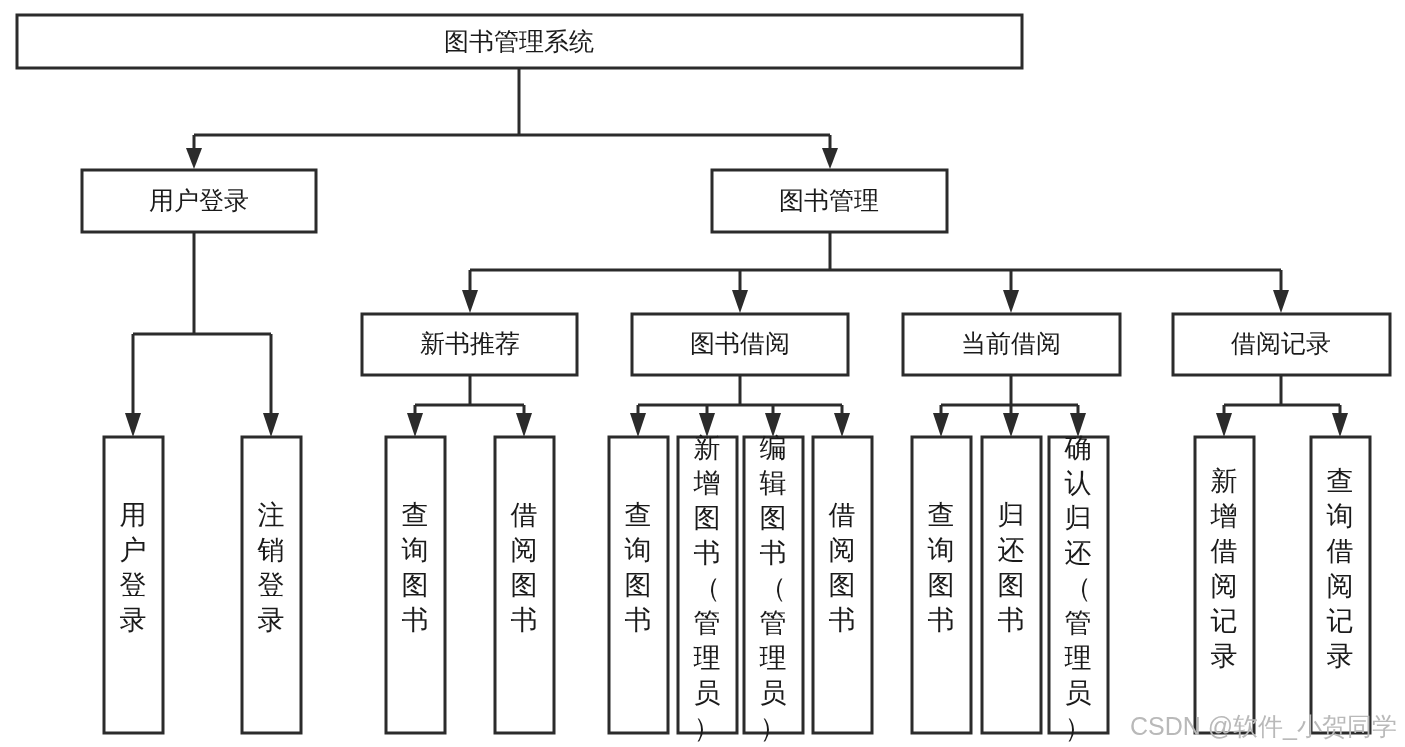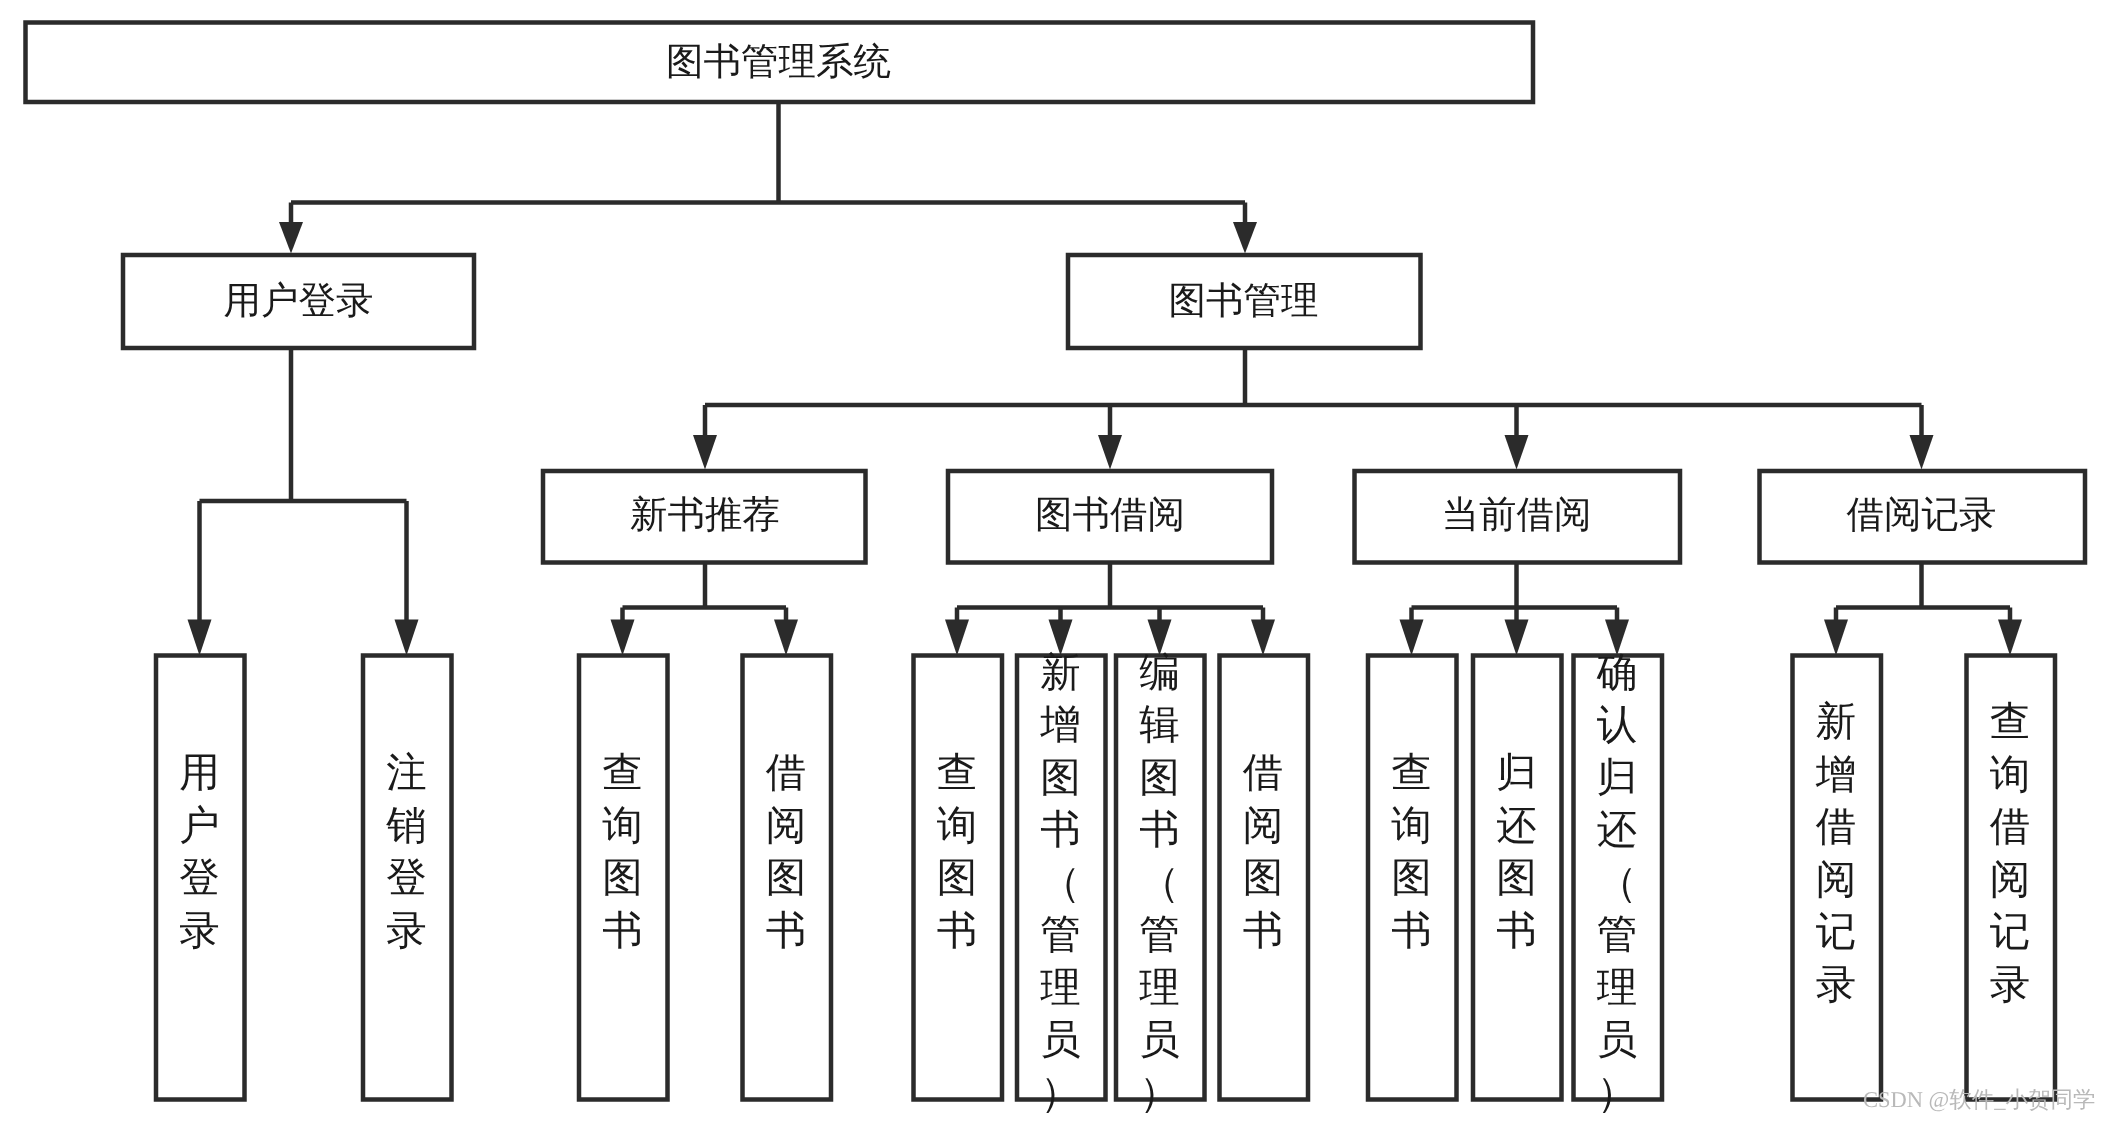--- a/index.html
+++ b/index.html
@@ -43,22 +43,22 @@
     fill: none;
   }
   .arrow-head {
     fill: #2b2b2b;
     stroke: none;
   }
   .watermark {
     position: absolute;
     right: 8px;
     bottom: 4px;
-    font-family: Liberation Serif, serif;
-    font-size: 15px;
+    font-family: Liberation Sans, sans-serif;
+    font-size: 25px;
     color: #b9b9b9;
     white-space: nowrap;
     pointer-events: none;
   }
 </style>
 </head>
 <body>
 
 <svg id="diagram" viewBox="0 0 1405 747">
 

